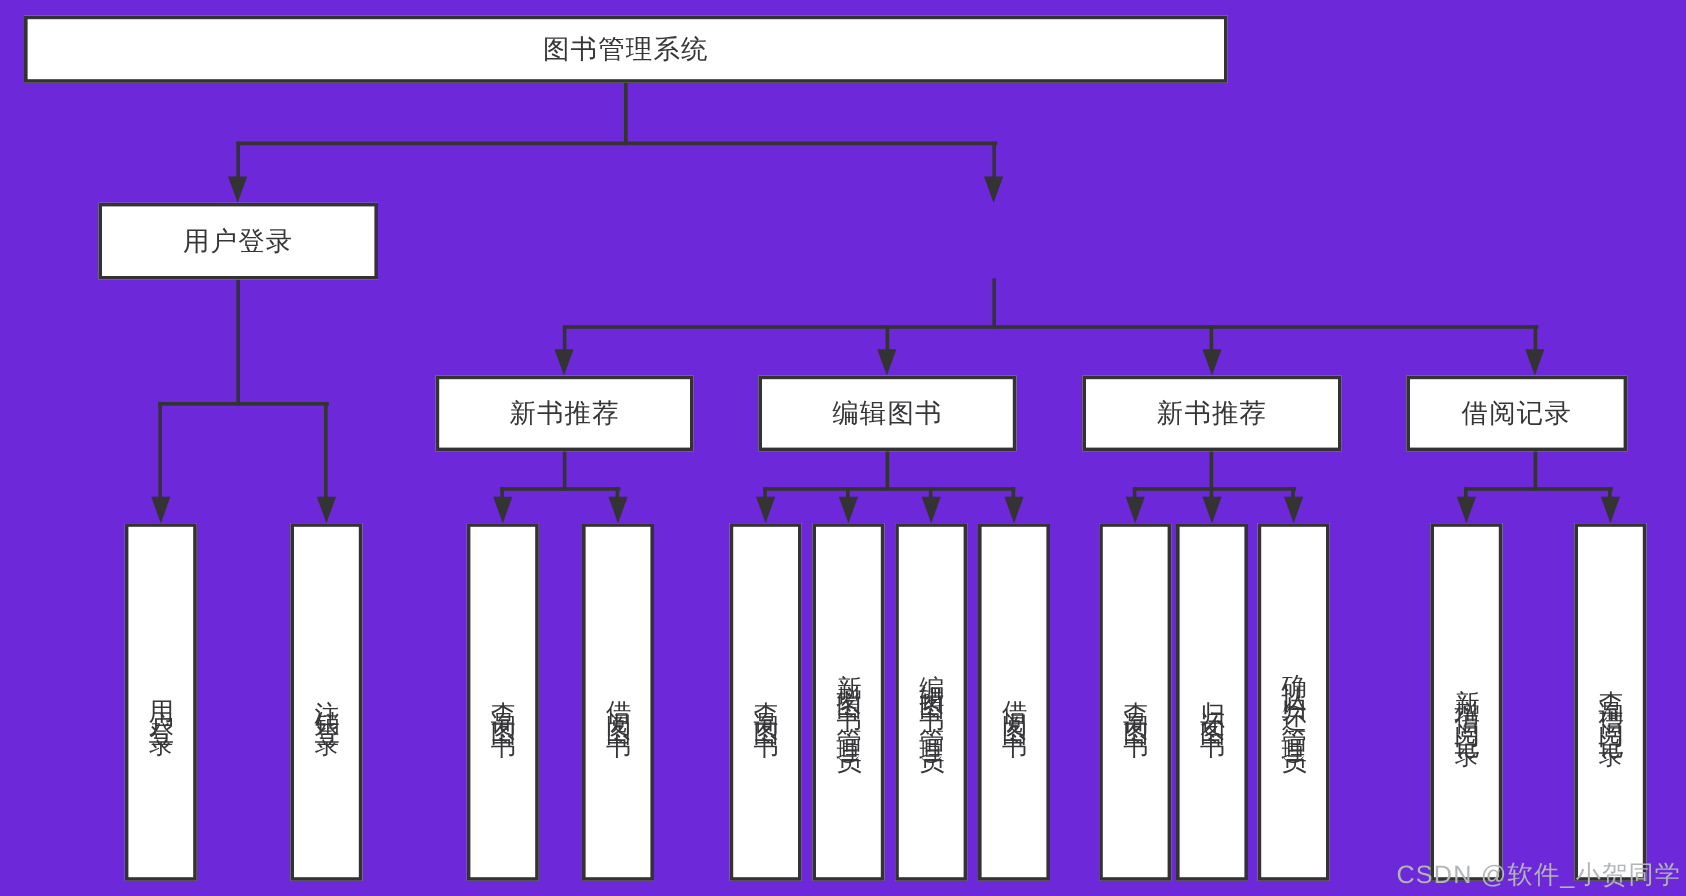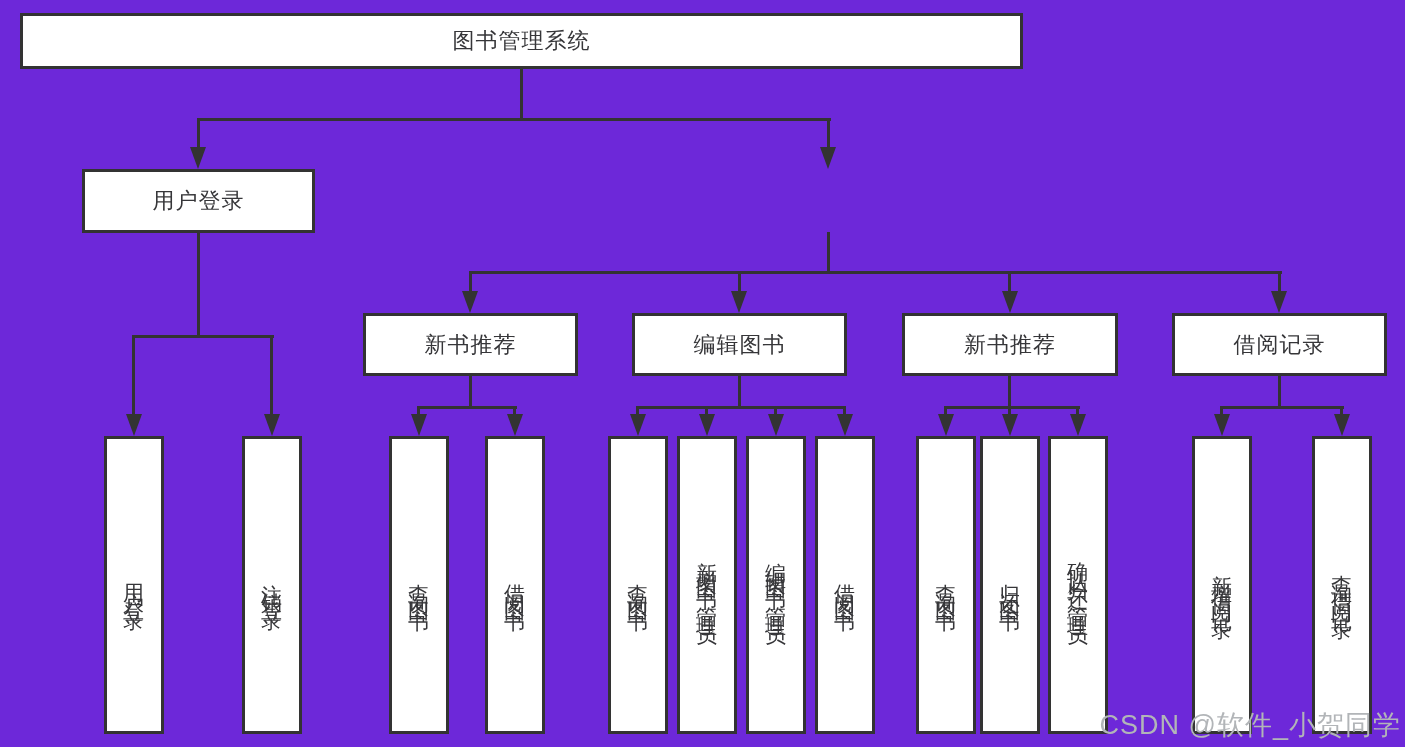--- a/index.html
+++ b/index.html
@@ -19,21 +19,21 @@
     letter-spacing:9px;line-height:1;white-space:nowrap;
   }
   .line{position:absolute;background:#333333;}
   .arrow{
     position:absolute;width:0;height:0;
     border-left:8px solid transparent;border-right:8px solid transparent;
     border-top:22px solid #333333;
   }
   .watermark{
     position:absolute;right:4px;bottom:4px;
-    color:#b2b5b8;font-size:27px;letter-spacing:1px;z-index:10;
+    color:#b2b5b8;font-size:21px;letter-spacing:1px;z-index:10;
   }
 </style>
 </head>
 <body>
 
 <div class="stage">
 
   <div class="line" style="left:520px;top:68px;width:3px;height:53px;"></div>
   <div class="line" style="left:197px;top:118px;width:634px;height:3px;"></div>
   <div class="line" style="left:197px;top:118px;width:3px;height:34px;"></div>
@@ -97,21 +97,21 @@
 
   <div class="node" style="left:82px;top:169px;width:233px;height:64px;">用户登录</div>
 
 
   <div class="node" style="left:363px;top:313px;width:215px;height:63px;">新书推荐</div>
 
   <div class="node" style="left:632px;top:313px;width:215px;height:63px;">编辑图书</div>
 
   <div class="node" style="left:902px;top:313px;width:216px;height:63px;">新书推荐</div>
 
-  <div class="node" style="left:1172px;top:313px;width:215px;height:63px;">借阅记录</div>
+  <div class="node" style="left:1172px;top:313px;width:184px;height:63px;">借阅记录</div>
 
   <div class="node vnode" style="left:104px;top:436px;width:60px;height:298px;">
     <span class="vtext">用户登录</span>
   </div>
   <div class="node vnode" style="left:242px;top:436px;width:60px;height:298px;">
     <span class="vtext">注销登录</span>
   </div>
 
   <div class="node vnode" style="left:389px;top:436px;width:60px;height:298px;">
     <span class="vtext">查询图书</span>

